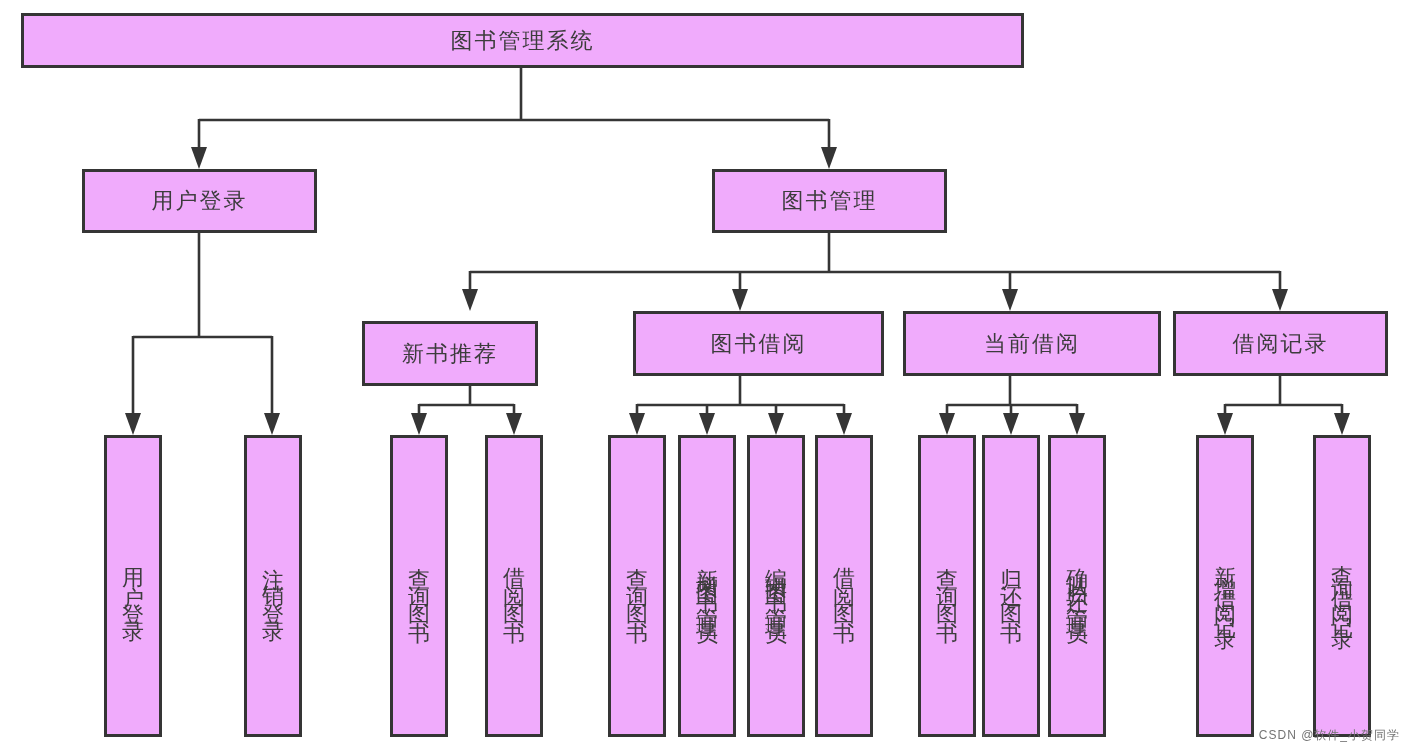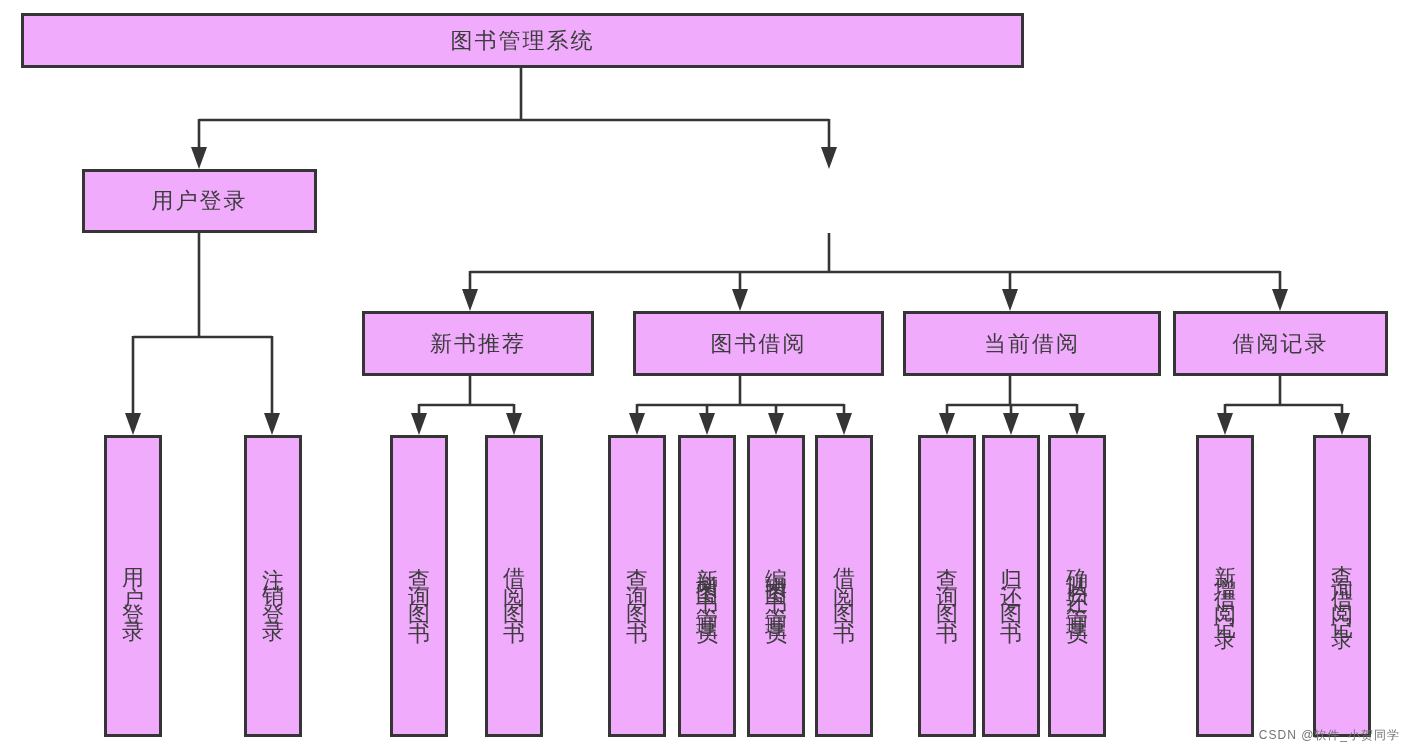--- a/index.html
+++ b/index.html
@@ -97,22 +97,23 @@
       <polygon points="1003,413 1019,413 1011,435"></polygon>
       <polygon points="1069,413 1085,413 1077,435"></polygon>
       <polygon points="1217,413 1233,413 1225,435"></polygon>
       <polygon points="1334,413 1350,413 1342,435"></polygon>
     </g>
   </svg>
 
   <div class="node" style="left:21px; top:13px; width:1003px; height:55px;">图书管理系统</div>
 
   <div class="node" style="left:82px; top:169px; width:235px; height:64px;">用户登录</div>
+  <div class="node" style="left:712px; top:169px; width:235px; height:64px;">图书管理</div>
 
-  <div class="node" style="left:362px; top:311px; width:232px; height:65px;">新书推荐</div>
+  <div class="node" style="left:362px; top:321px; width:176px; height:65px;">新书推荐</div>
   <div class="node" style="left:633px; top:311px; width:251px; height:65px;">图书借阅</div>
   <div class="node" style="left:903px; top:311px; width:258px; height:65px;">当前借阅</div>
   <div class="node" style="left:1173px; top:311px; width:215px; height:65px;">借阅记录</div>
 
   <div class="node vnode" style="left:104px;">用户登录</div>
   <div class="node vnode" style="left:244px;">注销登录</div>
 
   <div class="node vnode" style="left:390px;">查询图书</div>
   <div class="node vnode" style="left:485px;">借阅图书</div>
 

